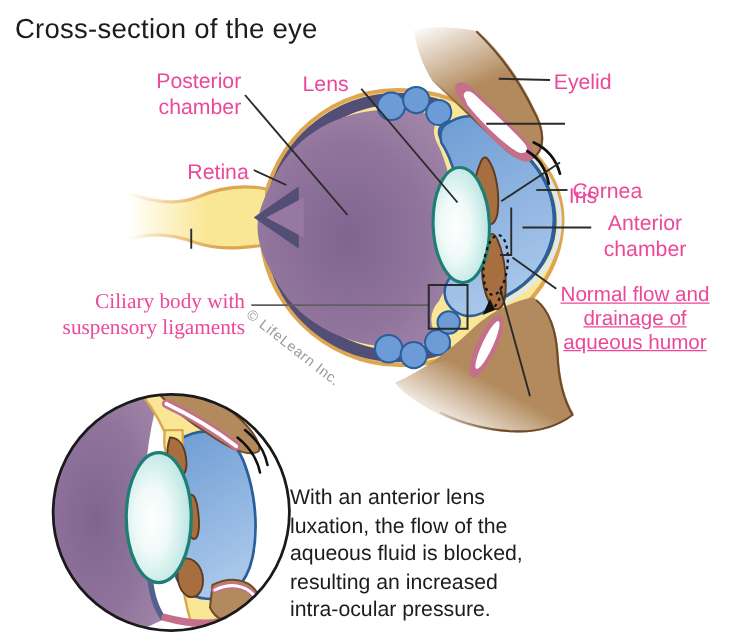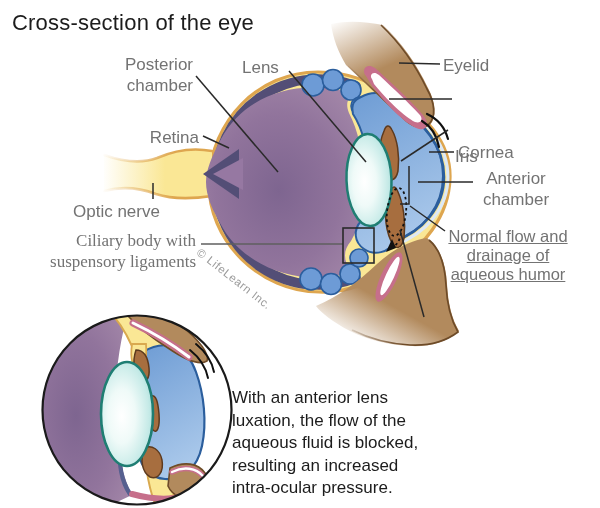--- a/index.html
+++ b/index.html
@@ -1,19 +1,19 @@
 <!DOCTYPE html>
 <html><head>
 <meta charset="utf-8">
 <style>
   html,body{margin:0;padding:0;background:#fff;}
   .stage{position:relative;width:600px;height:508px;background:#fff;overflow:hidden;
          font-family:"Liberation Sans",sans-serif;color:#1c1c1c;}
   .art{position:absolute;left:0;top:0;}
-  .lbl{position:absolute;font-size:17px;line-height:21px;white-space:pre-line;color:#737373;}
+  .lbl{position:absolute;font-size:17px;line-height:21px;white-space:pre-line;color:#ec4899;}
   .lbl.right{text-align:right;}
   .lbl.center{text-align:center;}
   .title{position:absolute;left:12px;top:10px;font-size:22px;font-weight:400;letter-spacing:.2px;}
   .caption{position:absolute;left:232px;top:387px;width:210px;font-size:17px;line-height:22.5px;white-space:pre-line;}
   .watermark{position:absolute;left:202px;top:246px;font-size:11.5px;color:#9a9a9a;
              letter-spacing:.6px;transform:rotate(38deg);transform-origin:left top;white-space:nowrap;}
   .nf{font-size:16.5px;line-height:19px;text-decoration:underline;}
 </style>
 </head>
 <body>
@@ -204,21 +204,20 @@
     <rect x="343" y="228" width="31" height="35" stroke-width="1.6"></rect>
   </g>
 </svg>
 
 <div class="title">Cross-section of the eye</div>
 
 <div class="lbl right" style="left:90px;top:54px;width:103px;">Posterior
 chamber</div>
 <div class="lbl" style="left:242px;top:57px;">Lens</div>
 <div class="lbl right" style="left:120px;top:127px;width:79px;">Retina</div>
-<div class="lbl" style="left:73px;top:201px;">Optic nerve</div>
 <div class="lbl right" style="left:20px;top:230px;width:176px;font-family:Liberation Serif, serif;">Ciliary body with
 suspensory ligaments</div>
 <div class="lbl" style="left:443px;top:55px;">Eyelid</div>
 <div class="lbl" style="left:455px;top:103px;margin-top:43px;">Iris</div>
 <div class="lbl" style="left:458px;top:142px;">Cornea</div>
 <div class="lbl center" style="left:460px;top:168px;width:112px;">Anterior
 chamber</div>
 <div class="lbl center nf" style="left:440px;top:227px;width:136px;">Normal flow and
 drainage of
 aqueous humor</div>

